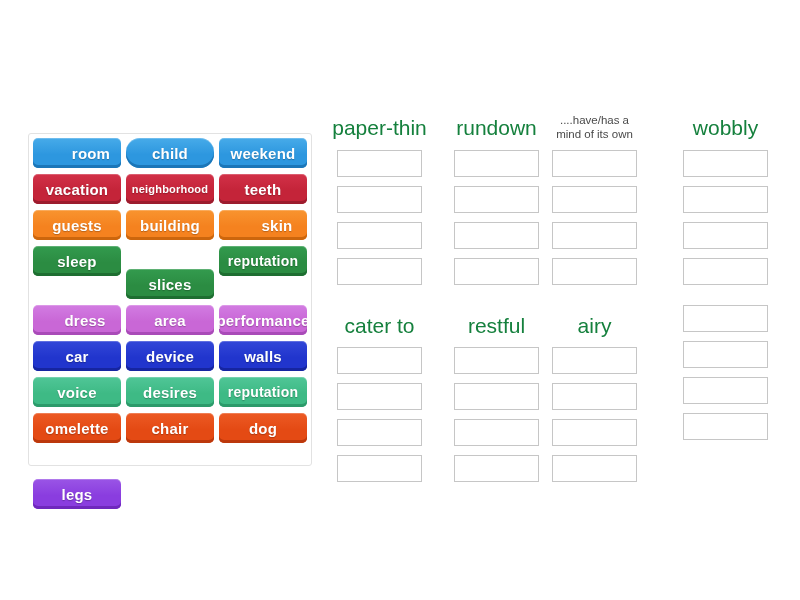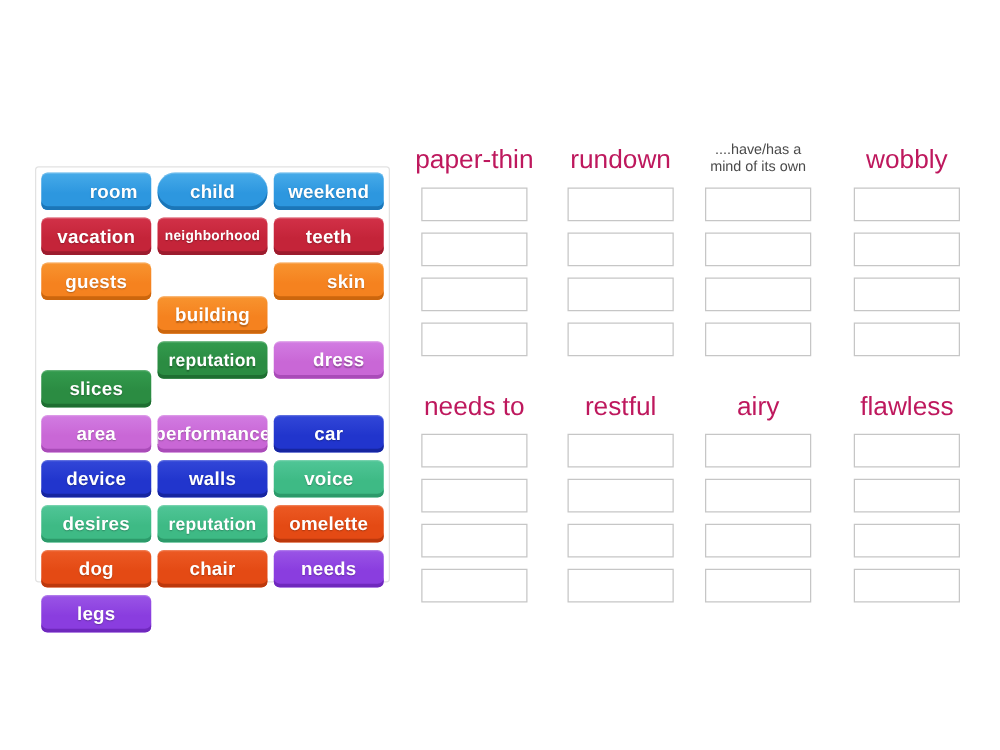--- a/index.html
+++ b/index.html
@@ -24,25 +24,25 @@
     color:#ffffff;font-weight:700;font-size:15px;letter-spacing:.2px;
     text-shadow:0 1px 1px rgba(0,0,0,.25);
     cursor:grab;user-select:none;white-space:nowrap;overflow:hidden;
   }
   .tile.fit-11{font-size:11px;}
   .tile.fit-12{font-size:15px;}
   .tile.fit-14{font-size:14px;}
 
   
   .group{position:absolute;width:85px;}
-  .c1{left:337px}.c2{left:454px}.c3{left:564px}.c4{left:683px}
+  .c1{left:337px}.c2{left:454px}.c3{left:552px}.c4{left:683px}
   .r1{top:105px}.r2{top:305px}
   .group-title{
     height:45px;display:flex;align-items:center;justify-content:center;
-    font-size:21px;color:#be185d;white-space:nowrap;
+    font-size:21px;color:#15803d;white-space:nowrap;
   }
   .r2 .group-title{height:42px;}
   .group-title.small{
     font-size:11.5px;line-height:1.2;white-space:normal;text-align:center;
     width:96px;margin-left:-5.5px;color:#4a4a4a;
   }
   .slot{
     box-sizing:border-box;width:85px;height:27px;margin-bottom:9px;
     background:#ffffff;border:1px solid #c6c6c6;
   }
@@ -53,38 +53,38 @@
 <div class="board">
 
   <div class="tile-panel">
     <div class="tile" style="background: linear-gradient(rgb(71, 171, 233) 0%, rgb(45, 151, 223) 55%); box-shadow: rgb(27, 118, 184) 0px -3px 0px inset, rgba(255, 255, 255, 0.22) 0px 1px 0px inset; padding-left: 28px;">room</div>
     <div class="tile" style="background: linear-gradient(rgb(71, 171, 233) 0%, rgb(45, 151, 223) 55%); box-shadow: rgb(27, 118, 184) 0px -3px 0px inset, rgba(255, 255, 255, 0.22) 0px 1px 0px inset; border-radius: 14px;">child</div>
     <div class="tile" style="background: linear-gradient(rgb(71, 171, 233) 0%, rgb(45, 151, 223) 55%); box-shadow: rgb(27, 118, 184) 0px -3px 0px inset, rgba(255, 255, 255, 0.22) 0px 1px 0px inset;">weekend</div>
     <div class="tile" style="background: linear-gradient(rgb(210, 49, 72) 0%, rgb(196, 36, 57) 55%); box-shadow: rgb(156, 28, 46) 0px -3px 0px inset, rgba(255, 255, 255, 0.22) 0px 1px 0px inset;">vacation</div>
     <div class="tile fit-11" style="background: linear-gradient(rgb(210, 49, 72) 0%, rgb(196, 36, 57) 55%); box-shadow: rgb(156, 28, 46) 0px -3px 0px inset, rgba(255, 255, 255, 0.22) 0px 1px 0px inset;">neighborhood</div>
     <div class="tile" style="background: linear-gradient(rgb(210, 49, 72) 0%, rgb(196, 36, 57) 55%); box-shadow: rgb(156, 28, 46) 0px -3px 0px inset, rgba(255, 255, 255, 0.22) 0px 1px 0px inset;">teeth</div>
     <div class="tile" style="background: linear-gradient(rgb(248, 148, 47) 0%, rgb(245, 130, 31) 55%); box-shadow: rgb(204, 102, 13) 0px -3px 0px inset, rgba(255, 255, 255, 0.22) 0px 1px 0px inset;">guests</div>
-    <div class="tile" style="background: linear-gradient(rgb(248, 148, 47) 0%, rgb(245, 130, 31) 55%); box-shadow: rgb(204, 102, 13) 0px -3px 0px inset, rgba(255, 255, 255, 0.22) 0px 1px 0px inset; margin-top: 27px;">building</div>
+    <div class="tile" style="background: linear-gradient(rgb(248, 148, 47) 0%, rgb(245, 130, 31) 55%); box-shadow: rgb(204, 102, 13) 0px -3px 0px inset, rgba(255, 255, 255, 0.22) 0px 1px 0px inset;">building</div>
     <div class="tile" style="background: linear-gradient(rgb(248, 148, 47) 0%, rgb(245, 130, 31) 55%); box-shadow: rgb(204, 102, 13) 0px -3px 0px inset, rgba(255, 255, 255, 0.22) 0px 1px 0px inset; padding-left: 28px;">skin</div>
+    <div class="tile" style="background: linear-gradient(rgb(51, 155, 78) 0%, rgb(43, 140, 66) 55%); box-shadow: rgb(30, 110, 49) 0px -3px 0px inset, rgba(255, 255, 255, 0.22) 0px 1px 0px inset;">sleep</div>
     <div class="tile" style="background: linear-gradient(rgb(51, 155, 78) 0%, rgb(43, 140, 66) 55%); box-shadow: rgb(30, 110, 49) 0px -3px 0px inset, rgba(255, 255, 255, 0.22) 0px 1px 0px inset; margin-top: 23px;">slices</div>
     <div class="tile fit-14" style="background: linear-gradient(rgb(51, 155, 78) 0%, rgb(43, 140, 66) 55%); box-shadow: rgb(30, 110, 49) 0px -3px 0px inset, rgba(255, 255, 255, 0.22) 0px 1px 0px inset;">reputation</div>
     <div class="tile" style="background: linear-gradient(rgb(210, 124, 226) 0%, rgb(201, 103, 214) 55%); box-shadow: rgb(169, 75, 184) 0px -3px 0px inset, rgba(255, 255, 255, 0.22) 0px 1px 0px inset; padding-left: 16px;">dress</div>
     <div class="tile" style="background: linear-gradient(rgb(210, 124, 226) 0%, rgb(201, 103, 214) 55%); box-shadow: rgb(169, 75, 184) 0px -3px 0px inset, rgba(255, 255, 255, 0.22) 0px 1px 0px inset;">area</div>
     <div class="tile fit-12" style="background: linear-gradient(rgb(210, 124, 226) 0%, rgb(201, 103, 214) 55%); box-shadow: rgb(169, 75, 184) 0px -3px 0px inset, rgba(255, 255, 255, 0.22) 0px 1px 0px inset;">performance</div>
     <div class="tile" style="background: linear-gradient(rgb(50, 71, 216) 0%, rgb(33, 53, 205) 55%); box-shadow: rgb(22, 37, 160) 0px -3px 0px inset, rgba(255, 255, 255, 0.22) 0px 1px 0px inset;">car</div>
     <div class="tile" style="background: linear-gradient(rgb(50, 71, 216) 0%, rgb(33, 53, 205) 55%); box-shadow: rgb(22, 37, 160) 0px -3px 0px inset, rgba(255, 255, 255, 0.22) 0px 1px 0px inset;">device</div>
     <div class="tile" style="background: linear-gradient(rgb(50, 71, 216) 0%, rgb(33, 53, 205) 55%); box-shadow: rgb(22, 37, 160) 0px -3px 0px inset, rgba(255, 255, 255, 0.22) 0px 1px 0px inset;">walls</div>
     <div class="tile" style="background: linear-gradient(rgb(80, 198, 151) 0%, rgb(62, 186, 133) 55%); box-shadow: rgb(44, 154, 106) 0px -3px 0px inset, rgba(255, 255, 255, 0.22) 0px 1px 0px inset;">voice</div>
     <div class="tile" style="background: linear-gradient(rgb(80, 198, 151) 0%, rgb(62, 186, 133) 55%); box-shadow: rgb(44, 154, 106) 0px -3px 0px inset, rgba(255, 255, 255, 0.22) 0px 1px 0px inset; text-align: center;">desires</div>
     <div class="tile fit-14" style="background: linear-gradient(rgb(80, 198, 151) 0%, rgb(62, 186, 133) 55%); box-shadow: rgb(44, 154, 106) 0px -3px 0px inset, rgba(255, 255, 255, 0.22) 0px 1px 0px inset;">reputation</div>
     <div class="tile" style="background: linear-gradient(rgb(236, 90, 36) 0%, rgb(228, 74, 20) 55%); box-shadow: rgb(188, 56, 12) 0px -3px 0px inset, rgba(255, 255, 255, 0.22) 0px 1px 0px inset;">omelette</div>
+    <div class="tile" style="background: linear-gradient(rgb(236, 90, 36) 0%, rgb(228, 74, 20) 55%); box-shadow: rgb(188, 56, 12) 0px -3px 0px inset, rgba(255, 255, 255, 0.22) 0px 1px 0px inset;">chair</div>
     <div class="tile" style="background: linear-gradient(rgb(236, 90, 36) 0%, rgb(228, 74, 20) 55%); box-shadow: rgb(188, 56, 12) 0px -3px 0px inset, rgba(255, 255, 255, 0.22) 0px 1px 0px inset;">dog</div>
-    <div class="tile" style="background: linear-gradient(rgb(236, 90, 36) 0%, rgb(228, 74, 20) 55%); box-shadow: rgb(188, 56, 12) 0px -3px 0px inset, rgba(255, 255, 255, 0.22) 0px 1px 0px inset;">chair</div>
-    <div class="tile" style="background: linear-gradient(rgb(154, 85, 230) 0%, rgb(138, 61, 223) 55%); box-shadow: rgb(111, 40, 189) 0px -3px 0px inset, rgba(255, 255, 255, 0.22) 0px 1px 0px inset;">needs</div>
-    <div class="tile" style="background: linear-gradient(rgb(154, 85, 230) 0%, rgb(138, 61, 223) 55%); box-shadow: rgb(111, 40, 189) 0px -3px 0px inset, rgba(255, 255, 255, 0.22) 0px 1px 0px inset;">legs</div>
+    <div class="tile" style="background: linear-gradient(rgb(154, 85, 230) 0%, rgb(138, 61, 223) 55%); box-shadow: rgb(111, 40, 189) 0px -3px 0px inset, rgba(255, 255, 255, 0.22) 0px 1px 0px inset; margin-top: 30px;">legs</div>
   </div>
 
   <div class="group c1 r1">
     <div class="group-title">paper-thin</div>
     <div class="slot" style="border-color: rgb(198, 198, 198);"></div>
     <div class="slot" style="border-color: rgb(198, 198, 198);"></div>
     <div class="slot" style="border-color: rgb(198, 198, 198);"></div>
     <div class="slot" style="border-color: rgb(198, 198, 198);"></div>
   </div>
   <div class="group c2 r1">
@@ -103,41 +103,40 @@
   </div>
   <div class="group c4 r1">
     <div class="group-title">wobbly</div>
     <div class="slot" style="border-color: rgb(198, 198, 198);"></div>
     <div class="slot" style="border-color: rgb(198, 198, 198);"></div>
     <div class="slot" style="border-color: rgb(198, 198, 198);"></div>
     <div class="slot" style="border-color: rgb(198, 198, 198);"></div>
   </div>
 
   <div class="group c1 r2">
-    <div class="group-title">needs to</div>
+    <div class="group-title">cater to</div>
     <div class="slot" style="border-color: rgb(198, 198, 198);"></div>
     <div class="slot" style="border-color: rgb(198, 198, 198);"></div>
     <div class="slot" style="border-color: rgb(198, 198, 198);"></div>
     <div class="slot" style="border-color: rgb(198, 198, 198);"></div>
   </div>
   <div class="group c2 r2">
     <div class="group-title">restful</div>
     <div class="slot" style="border-color: rgb(198, 198, 198);"></div>
     <div class="slot" style="border-color: rgb(198, 198, 198);"></div>
     <div class="slot" style="border-color: rgb(198, 198, 198);"></div>
     <div class="slot" style="border-color: rgb(198, 198, 198);"></div>
   </div>
   <div class="group c3 r2">
     <div class="group-title">airy</div>
     <div class="slot" style="border-color: rgb(198, 198, 198);"></div>
     <div class="slot" style="border-color: rgb(198, 198, 198);"></div>
     <div class="slot" style="border-color: rgb(198, 198, 198);"></div>
     <div class="slot" style="border-color: rgb(198, 198, 198);"></div>
   </div>
   <div class="group c4 r2">
-    <div class="group-title">flawless</div>
     <div class="slot" style="border-color: rgb(198, 198, 198);"></div>
     <div class="slot" style="border-color: rgb(198, 198, 198);"></div>
     <div class="slot" style="border-color: rgb(198, 198, 198);"></div>
     <div class="slot" style="border-color: rgb(198, 198, 198);"></div>
   </div>
 
 </div>
 
 </body></html>

